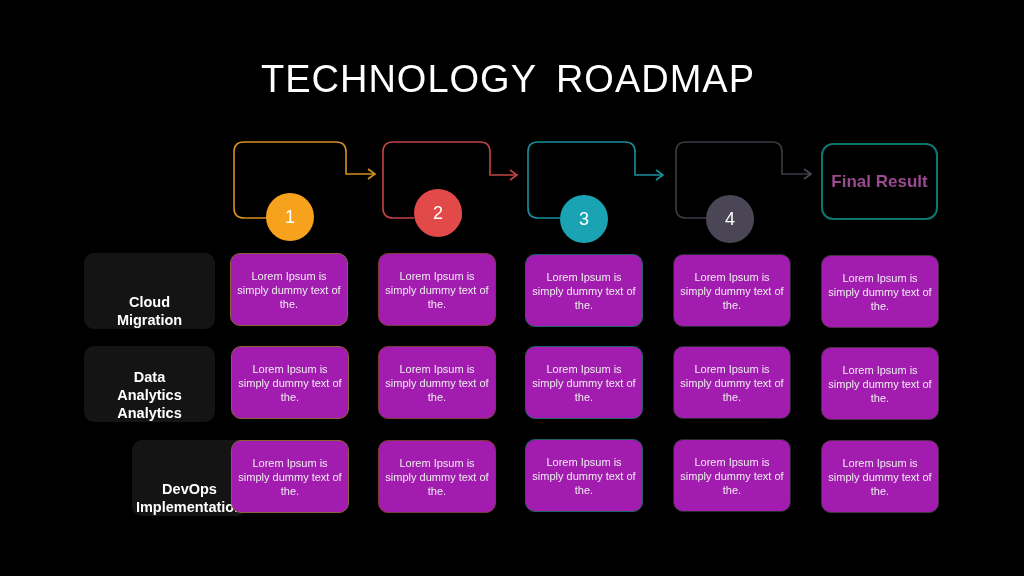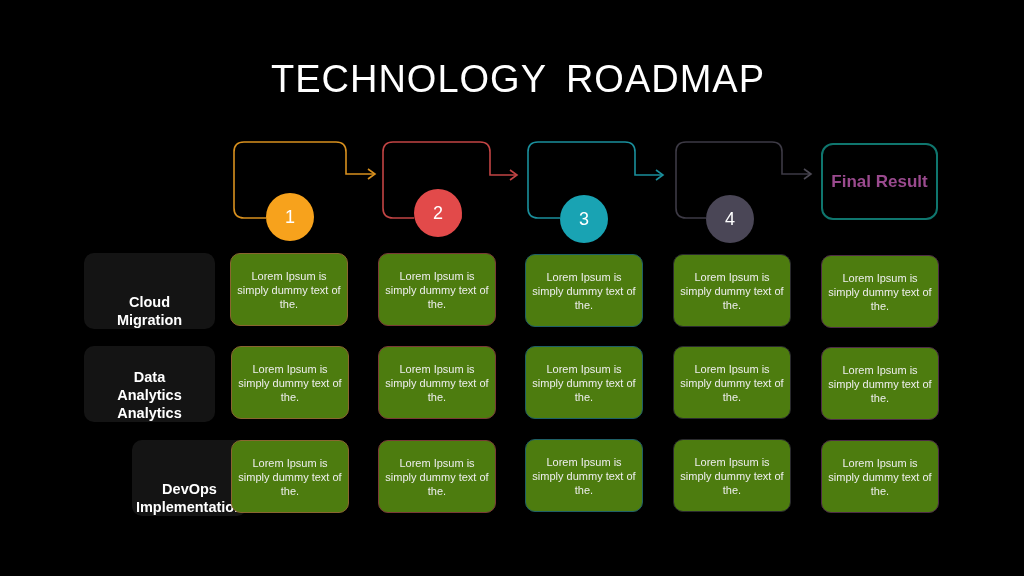--- a/index.html
+++ b/index.html
@@ -1,35 +1,35 @@
 <!DOCTYPE html>
 <html><head>
 <meta charset="utf-8">
 <style>
   html, body { margin:0; padding:0; }
   body { width:1024px; height:576px; background:#000; position:relative; overflow:hidden;
          font-family:"DejaVu Sans", "Liberation Sans", sans-serif; color:#fff; }
-  .title { position:absolute; left:14px; top:58px; width:1008px; text-align:center;
+  .title { position:absolute; left:4px; top:58px; width:1008px; text-align:center;
            font-family:"Liberation Sans", sans-serif; font-size:38px; letter-spacing:1px;
            font-weight:normal; color:#fff; word-spacing:8px; }
   svg.flow { position:absolute; left:0; top:0; }
   .step-label { position:absolute; font-family:"Liberation Sans", sans-serif; font-size:21px;
                 text-align:center; width:110px;margin-top:45px; }
   .step-num { position:absolute; width:48px; height:48px; border-radius:50%;
               display:flex; align-items:center; justify-content:center;
               font-family:"Liberation Sans", sans-serif; font-size:18px; color:#fff; }
   .final-box { position:absolute; left:821px; top:143px; width:113px; height:73px;
                border:2px solid #0f766e; border-radius:12px; display:flex;
                align-items:center; justify-content:center; }
   .final-label { font-family:"Liberation Sans", sans-serif; font-weight:bold; font-size:17px; color:#9a4a8e; }
   .row-label { position:absolute; left:84px; width:131px; height:76px; background:#141414;
                border-radius:10px; display:flex; align-items:flex-end; justify-content:center;
                text-align:center; font-family:"Liberation Sans", sans-serif; font-weight:bold;
                font-size:14.5px; line-height:18px; color:#fff; }
-  .cell { position:absolute; width:118px; height:73px; background:#4d7c0f; border:1.5px solid;
+  .cell { position:absolute; width:118px; height:73px; background:#a21caf; border:1.5px solid;
           border-radius:10px; display:flex; align-items:center; justify-content:center;
           text-align:center; font-family:"Liberation Sans", sans-serif; font-size:11px;
           line-height:14px; color:#eee; padding:0 6px; box-sizing:border-box; }
 </style>
 </head>
 <body>
 
 <div class="title">TECHNOLOGY ROADMAP</div>
 
 <svg class="flow" width="1024" height="576">

